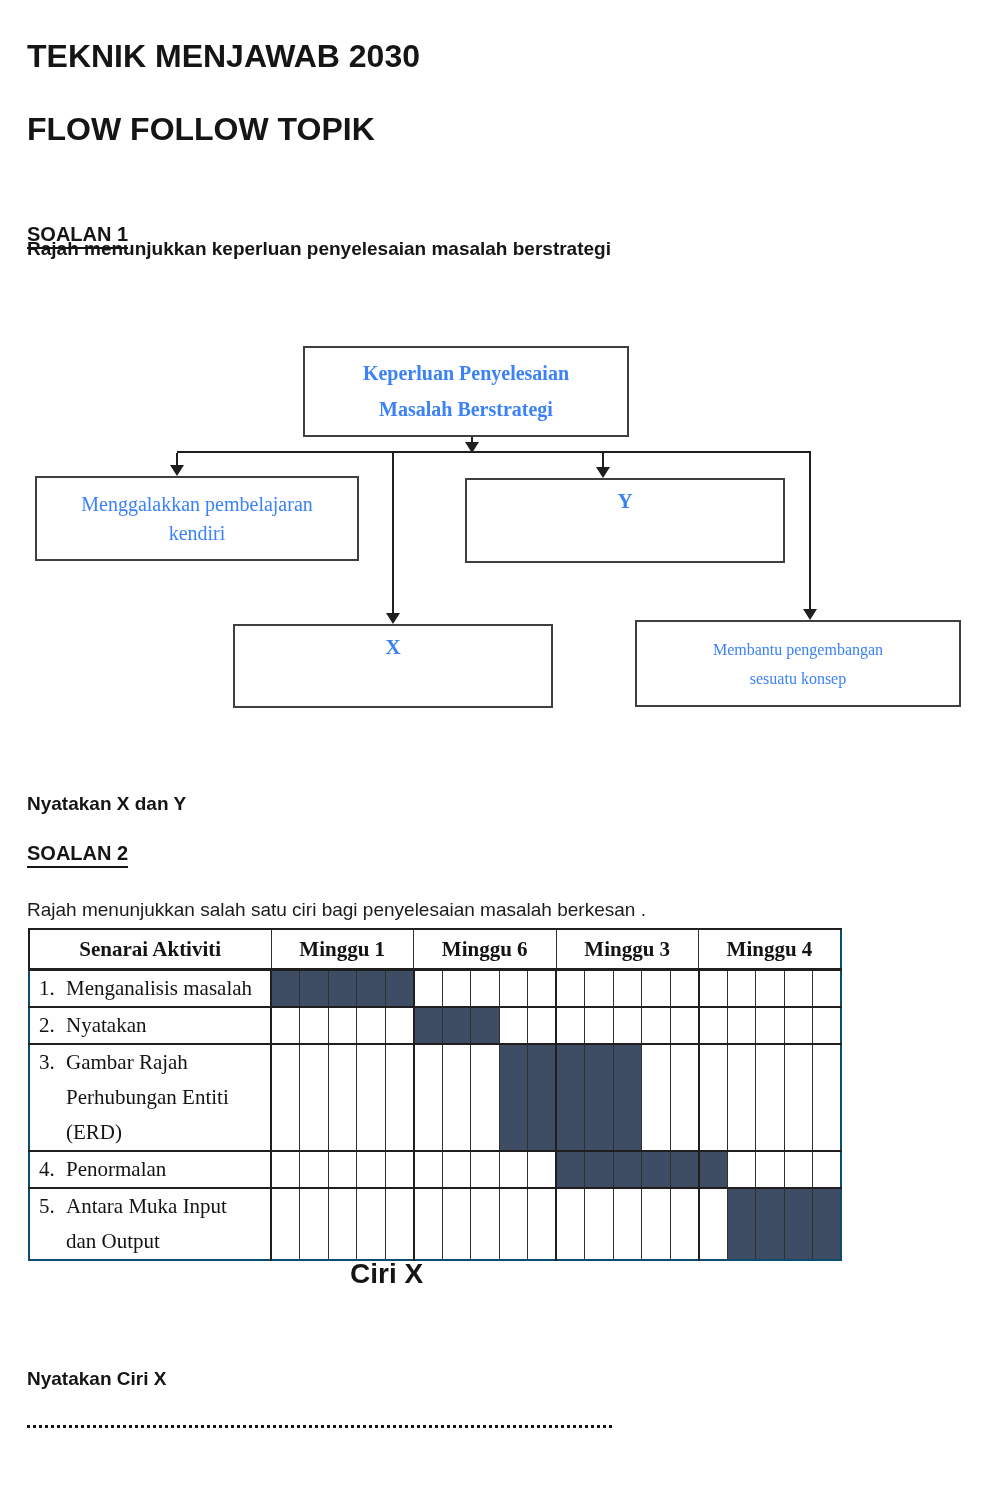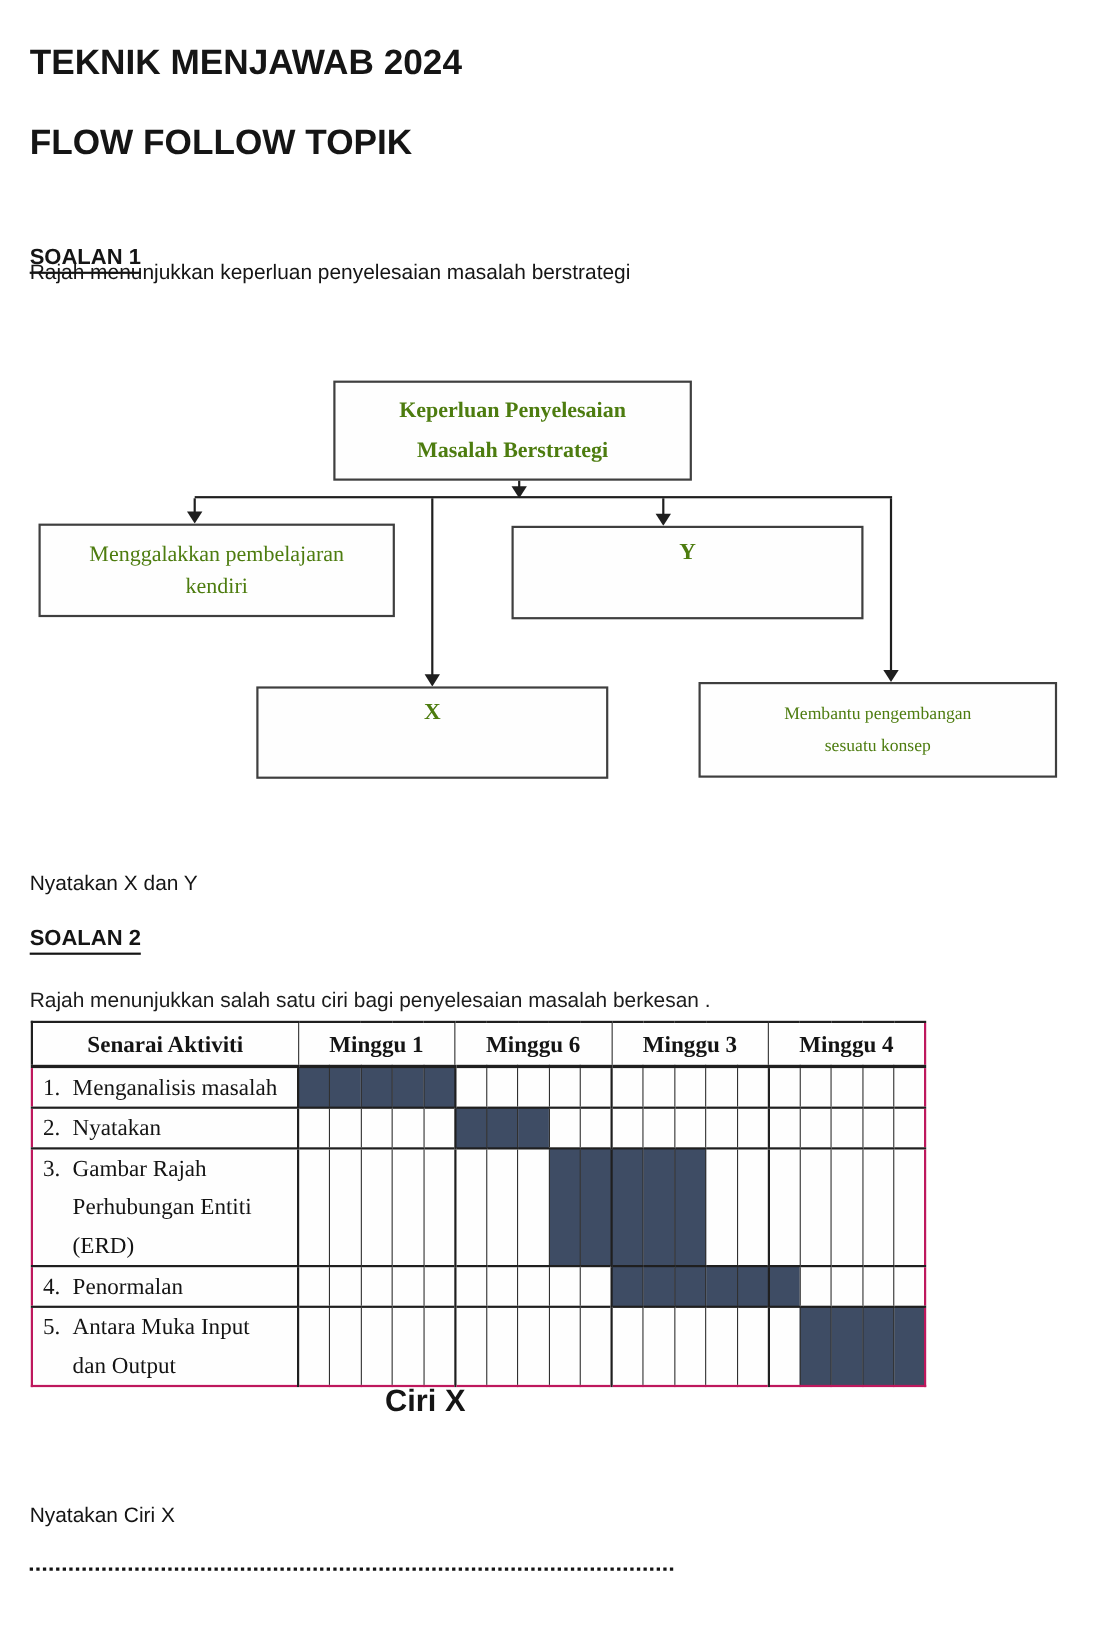--- a/index.html
+++ b/index.html
@@ -6,63 +6,63 @@
   body{
     width:1004px;height:1495px;position:relative;
     font-family:"Liberation Sans",sans-serif;color:#111;
     overflow:hidden;
   }
   .abs{position:absolute;}
   
   .h-title{left:27px;font-size:32px;font-weight:bold;letter-spacing:0px;color:#151515;}
   .soalan{left:27px;font-size:20px;font-weight:bold;color:#151515;
           border-bottom:2px solid #151515;padding-bottom:1px;display:inline-block;}
-  .btext{left:27px;font-size:19px;font-weight:normal;color:#151515;}
+  .btext{left:27px;font-size:19px;font-weight:bold;color:#151515;}
   .ntext{left:27px;font-size:19px;font-weight:normal;color:#1c1c1c;}
 
   
   .figure{left:0;top:330px;width:1004px;height:400px;}
   .fc-box{position:absolute;border:2px solid #3f3f3f;background:#fefefe;
           display:flex;flex-direction:column;align-items:center;
-          font-family:"Liberation Serif",serif;color:#4d7c0f;text-align:center;}
+          font-family:"Liberation Serif",serif;color:#3b82f6;text-align:center;}
   .fc-line{position:absolute;background:#1f1f1f;}
   .fc-arrow{position:absolute;width:0;height:0;
             border-left:7px solid transparent;border-right:7px solid transparent;
             border-top:11px solid #1f1f1f;}
   .fc-top{left:303px;top:16px;width:322px;height:87px;justify-content:center;gap:15px;
           font-weight:bold;font-size:20px;line-height:21px;}
   .fc-left{left:35px;top:146px;width:320px;height:81px;justify-content:center;
            font-size:20px;line-height:29px;}
   .fc-y{left:465px;top:148px;width:320px;height:85px;padding-top:9px;
         font-weight:bold;font-size:21px;box-sizing:border-box;}
   .fc-x{left:233px;top:294px;width:320px;height:84px;padding-top:9px;
         font-weight:bold;font-size:21px;box-sizing:border-box;}
   .fc-right{left:635px;top:290px;width:322px;height:83px;justify-content:center;
             font-size:16px;line-height:29px;}
 
   
   table.gantt{position:absolute;left:28px;top:928px;border-collapse:collapse;
               table-layout:fixed;background:#fefefe;
               font-family:"Liberation Serif",serif;color:#141414;
-              border:2px solid #be185d;}
+              border:2px solid #0c4a6e;}
   .gantt th,.gantt td{border:1px solid #303030;padding:0;}
   .gantt thead th{height:38px;font-size:21px;font-weight:bold;text-align:center;
                   border-bottom:3px solid #1f1f1f;border-top:2px solid #1f1f1f;}
   .gantt .act-h,.gantt .wk{border-left:2px solid #1f1f1f;}
   .gantt tbody td{border-top:2px solid #1f1f1f;}
   .gantt td.act{font-size:21px;line-height:35px;vertical-align:top;}
   .actwrap{display:grid;grid-template-columns:27px 1fr;padding-left:9px;}
   .gantt td.sub{height:35px;}
   .caption{font-size:28px;font-weight:bold;color:#151515;}
   .dotted{border-top:3px dotted #141414;width:585px;}
 </style>
 </head>
 <body>
 
-<div class="abs h-title" style="top:38px;">TEKNIK MENJAWAB 2024</div>
+<div class="abs h-title" style="top:38px;">TEKNIK MENJAWAB 2030</div>
 <div class="abs h-title" style="top:111px;">FLOW FOLLOW TOPIK</div>
 
 <div class="abs" style="left:27px;top:182px;margin-top:41px;">
   <span class="soalan" style="position:static;">SOALAN 1</span>
 </div>
 <div class="abs btext" style="top:238px;">Rajah menunjukkan keperluan penyelesaian masalah berstrategi</div>
 
 <div class="abs figure">
 
   <div class="fc-line" style="left:471px;top:103px;width:2px;height:11px;"></div>

